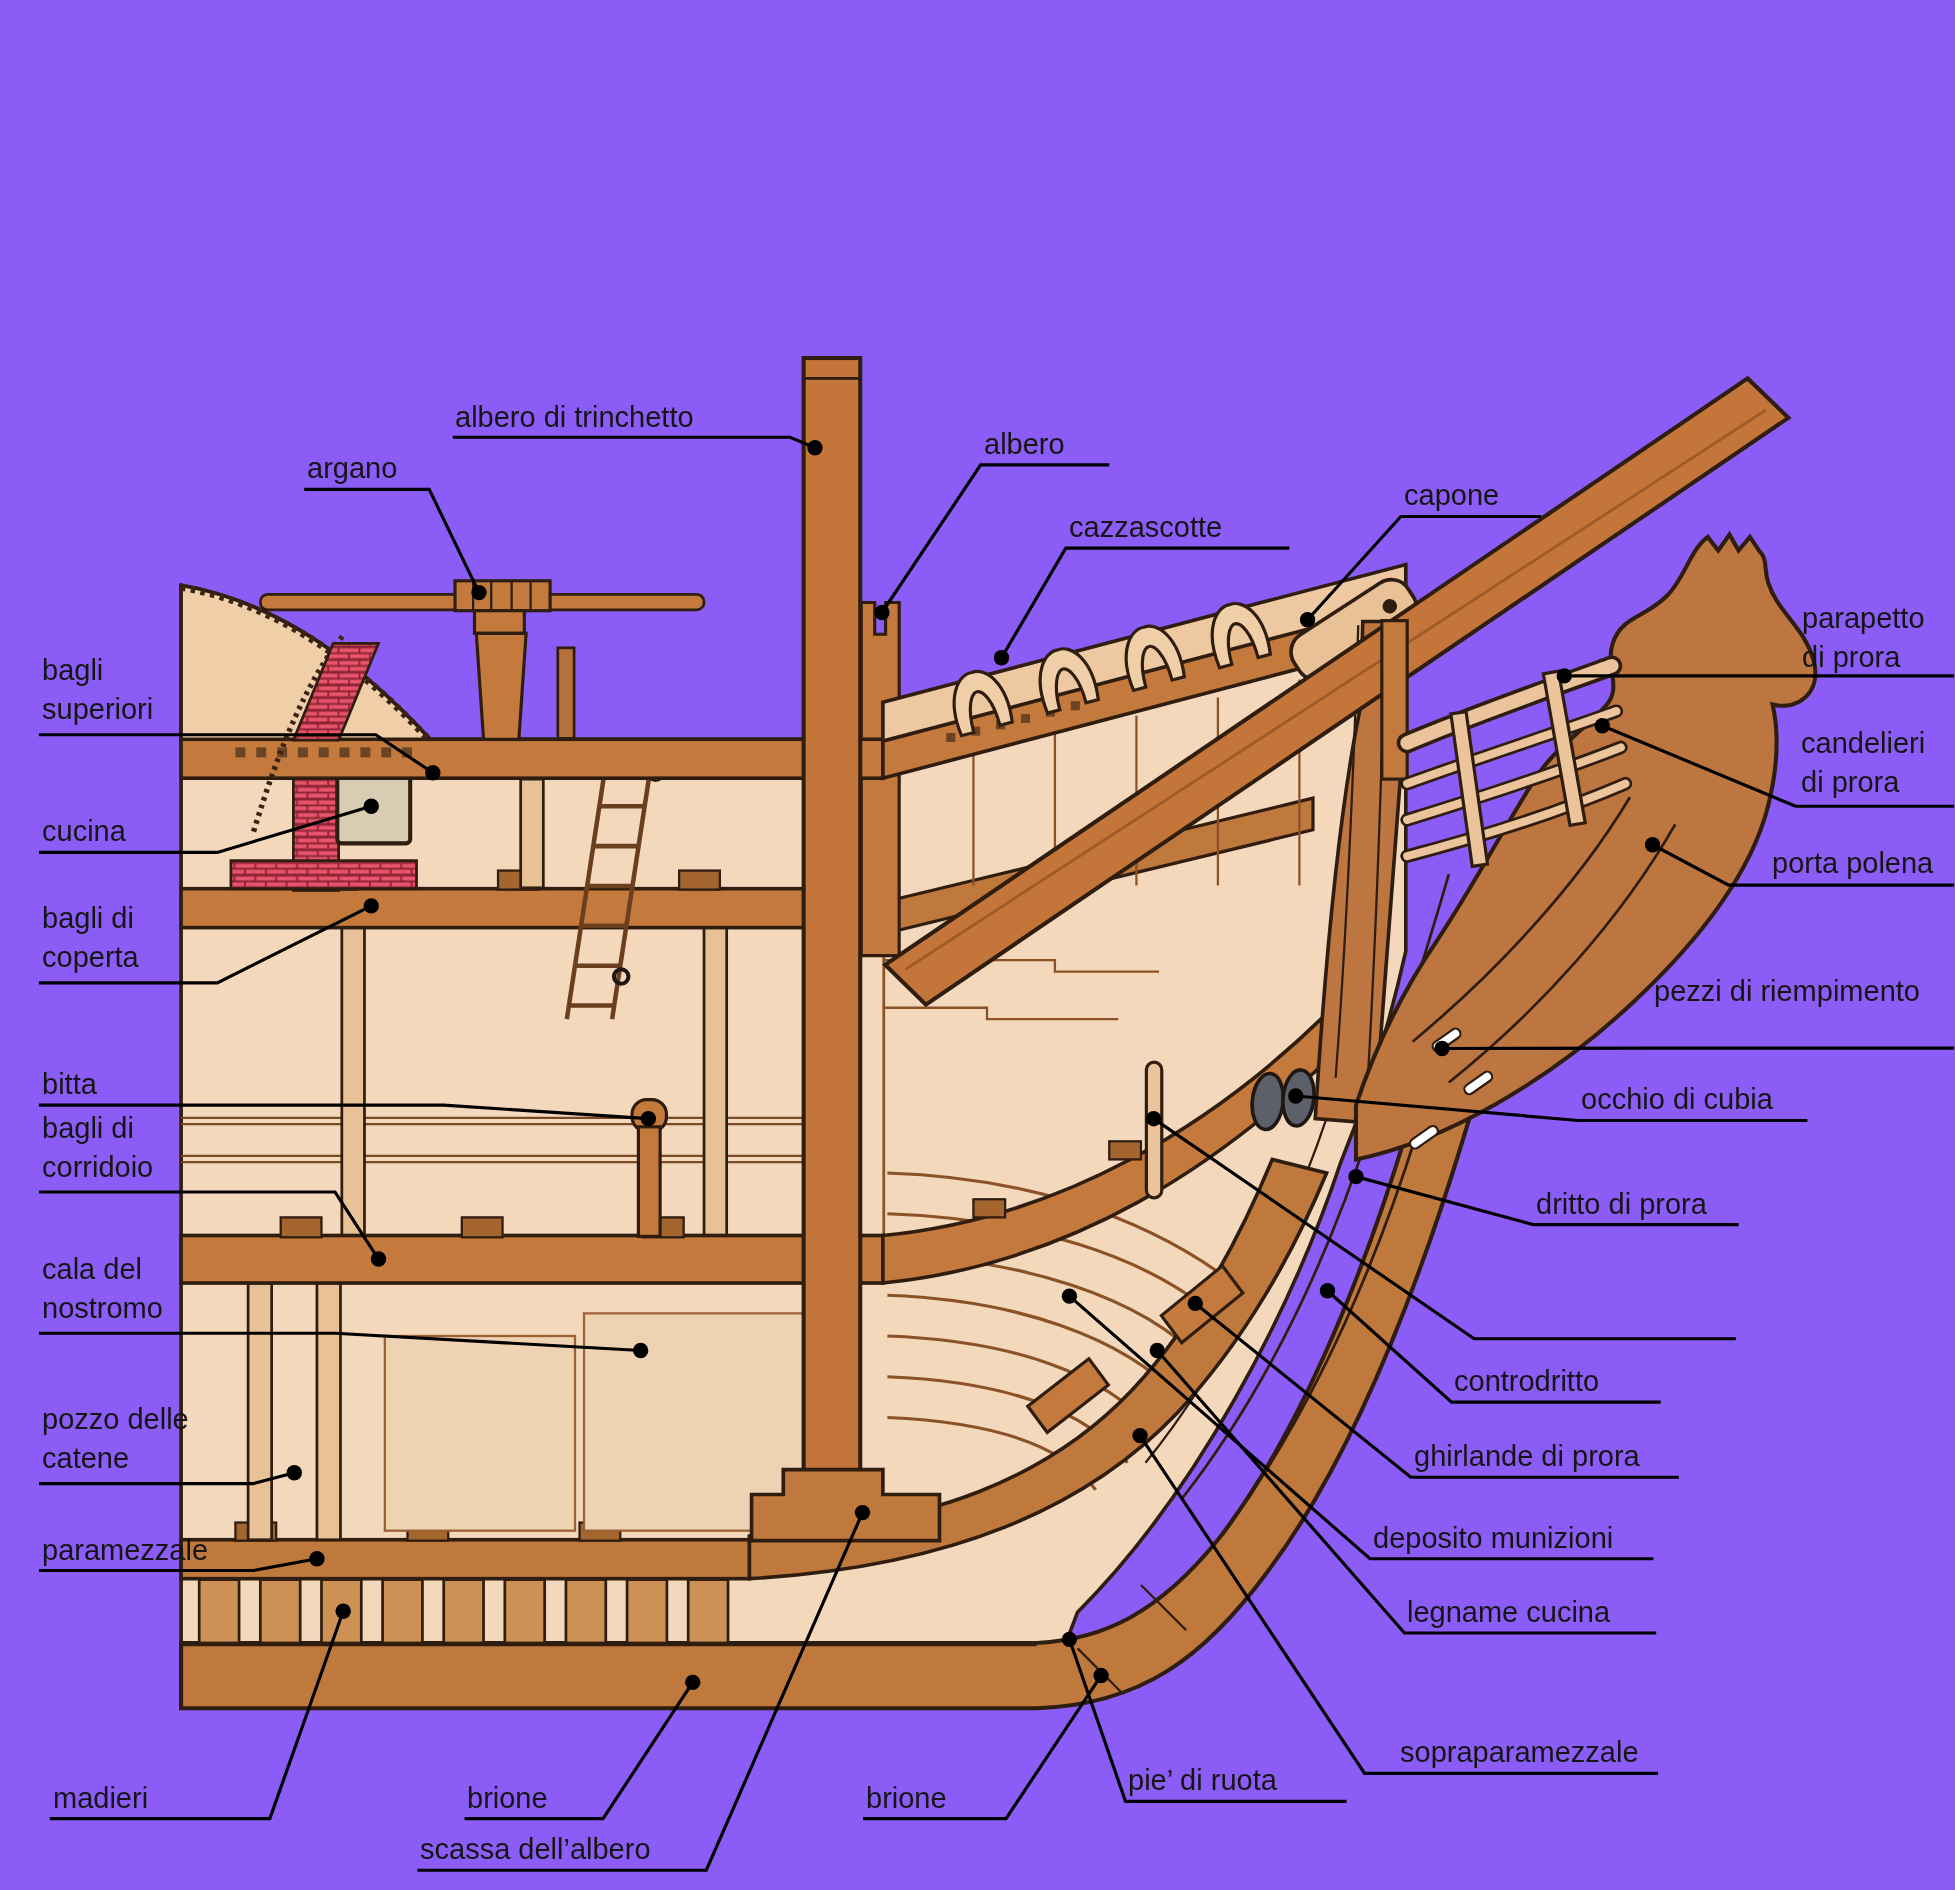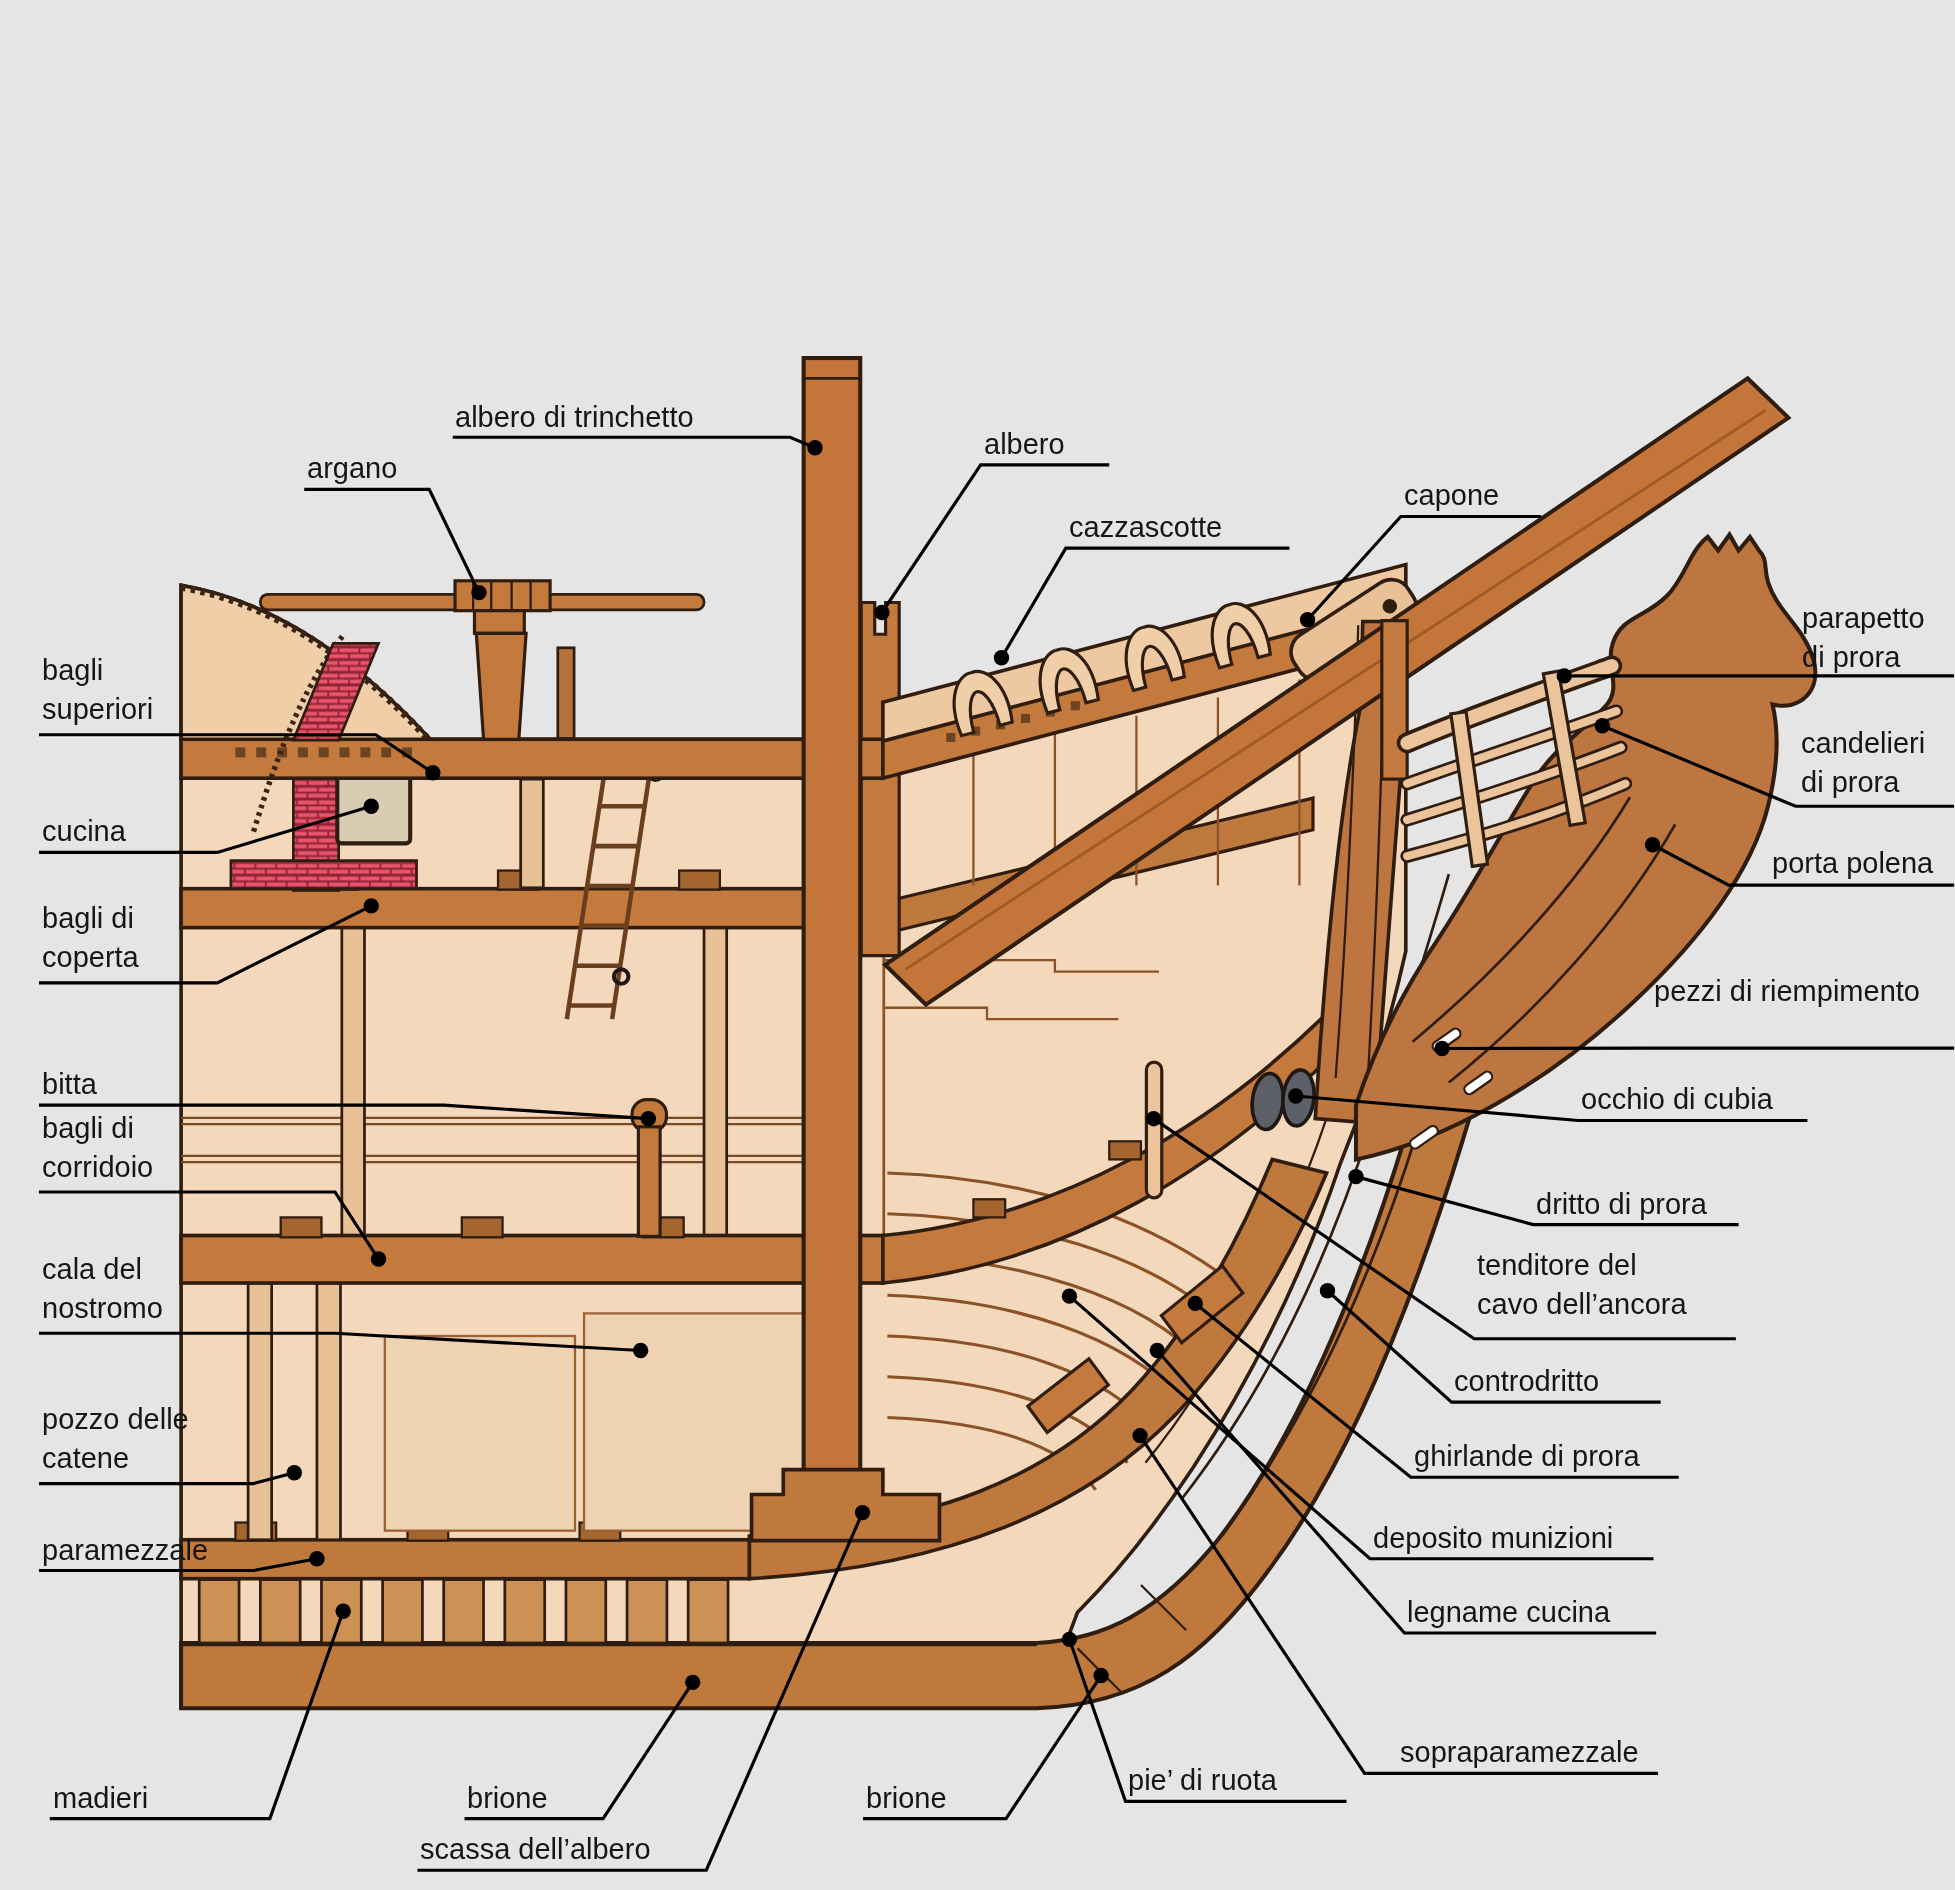--- a/index.html
+++ b/index.html
@@ -1,20 +1,20 @@
 <!DOCTYPE html>
 <html style="font-size:7.2px"><head>
 <meta charset="utf-8">
 <style>
   html,body{margin:0;padding:0;background:#ffffff;}
   #canvas{
     position:relative;
     width:1955px;
     height:1891px;
-    background:#e5e5e5;
+    background:#8b5cf6;
     font-family:"Liberation Sans", sans-serif;
     overflow:hidden;
   }
   #drawing{position:absolute;left:0;top:0;}
   .lbl{
     position:absolute;
     color:#151515;
     font-size:29px;
     line-height:39px;
     white-space:nowrap;
@@ -414,24 +414,20 @@
     </div>
 <div class="lbl" style="left:1373px;top:1519px">
       <span>deposito munizioni</span>
     </div>
 <div class="lbl" style="left:1414px;top:1437px">
       <span>ghirlande di prora</span>
     </div>
 <div class="lbl" style="left:1454px;top:1362px">
       <span>controdritto</span>
     </div>
-<div class="lbl" style="left:1477px;top:1246px">
-      <span>tenditore del</span>
-      <span>cavo dell’ancora</span>
-    </div>
 <div class="lbl" style="left:1536px;top:1185px">
       <span>dritto di prora</span>
     </div>
 <div class="lbl" style="left:1581px;top:1080px">
       <span>occhio di cubia</span>
     </div>
 <div class="lbl" style="left:1654px;top:972px">
       <span>pezzi di riempimento</span>
     </div>
 <div class="lbl" style="left:1772px;top:844px">

